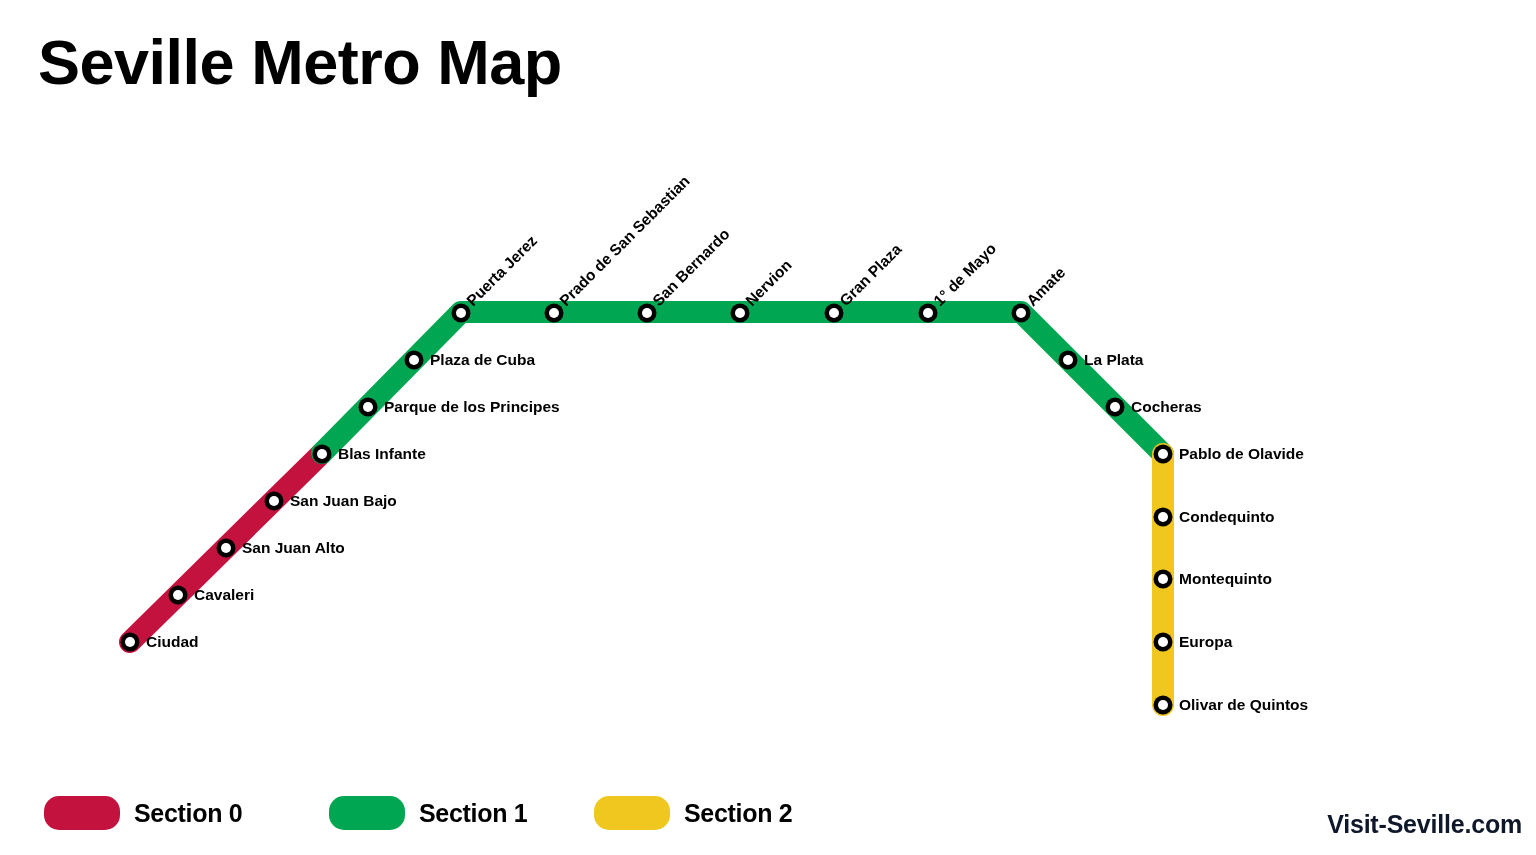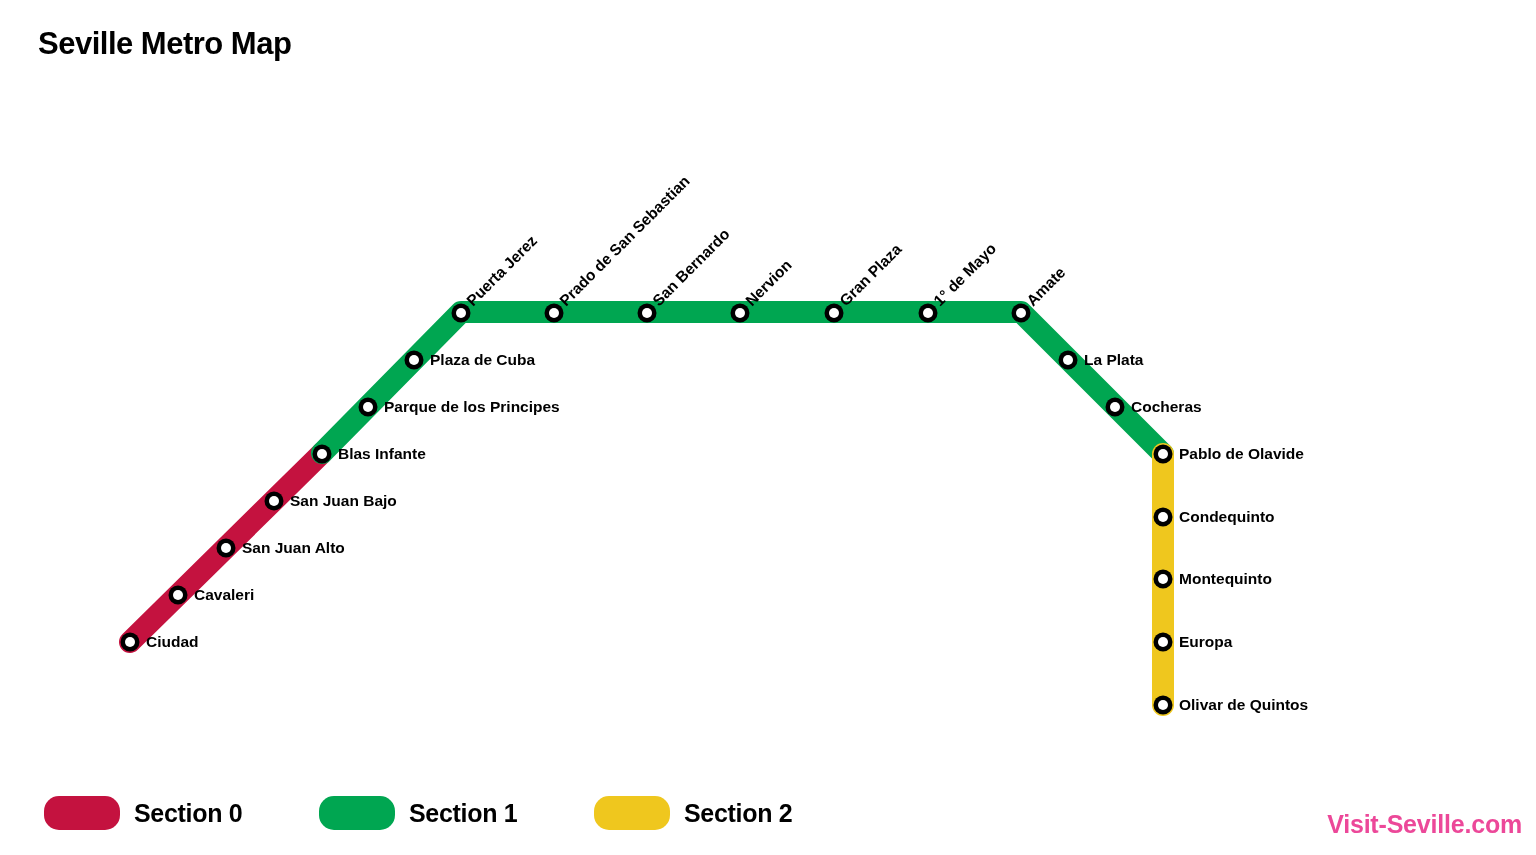--- a/index.html
+++ b/index.html
@@ -18,21 +18,21 @@
   #map-root {
     position: relative;
     width: 1536px;
     height: 855px;
   }
   .page-title {
     position: absolute;
     left: 38px;
     top: 26px;
     font-family: "Liberation Sans", sans-serif;
-    font-size: 31px;
+    font-size: 63px;
     font-weight: bold;
     letter-spacing: -0.5px;
     color: #000000;
     margin: 0;
     white-space: nowrap;
   }
   svg#metro-svg {
     position: absolute;
     left: 0;
     top: 0;
@@ -89,21 +89,21 @@
     white-space: nowrap;
     letter-spacing: -0.3px;
   }
   .footer-brand {
     position: absolute;
     right: 14px;
     top: 810px;
     font-family: "Liberation Sans", sans-serif;
     font-size: 25px;
     font-weight: bold;
-    color: #ec4899;
+    color: #0f172a;
     white-space: nowrap;
     letter-spacing: -0.2px;
   }
 </style>
 </head>
 <body style="background: rgb(255, 255, 255);">
 
 <div id="map-root">
 
   <h1 class="page-title">Seville Metro Map</h1>
@@ -221,21 +221,21 @@
           <text class="station-label" fill="#000000" x="1179" y="706" text-anchor="start">Olivar de Quintos</text>
         </g>
       </g>
   </svg>
 
   <div class="legend">
     <div class="legend-item" style="left: 44px;">
       <span class="legend-swatch" style="background: rgb(196, 18, 63);"></span>
       <span class="legend-label">Section 0</span>
     </div>
-    <div class="legend-item" style="left: 319px; text-align: center;">
+    <div class="legend-item" style="left: 329px; text-align: center;">
       <span class="legend-swatch" style="background: rgb(0, 166, 81);"></span>
       <span class="legend-label">Section 1</span>
     </div>
     <div class="legend-item" style="left: 594px; text-align: right;">
       <span class="legend-swatch" style="background: rgb(239, 199, 30);"></span>
       <span class="legend-label">Section 2</span>
     </div>
   </div>
 
   <div class="footer-brand">Visit-Seville.com</div>

